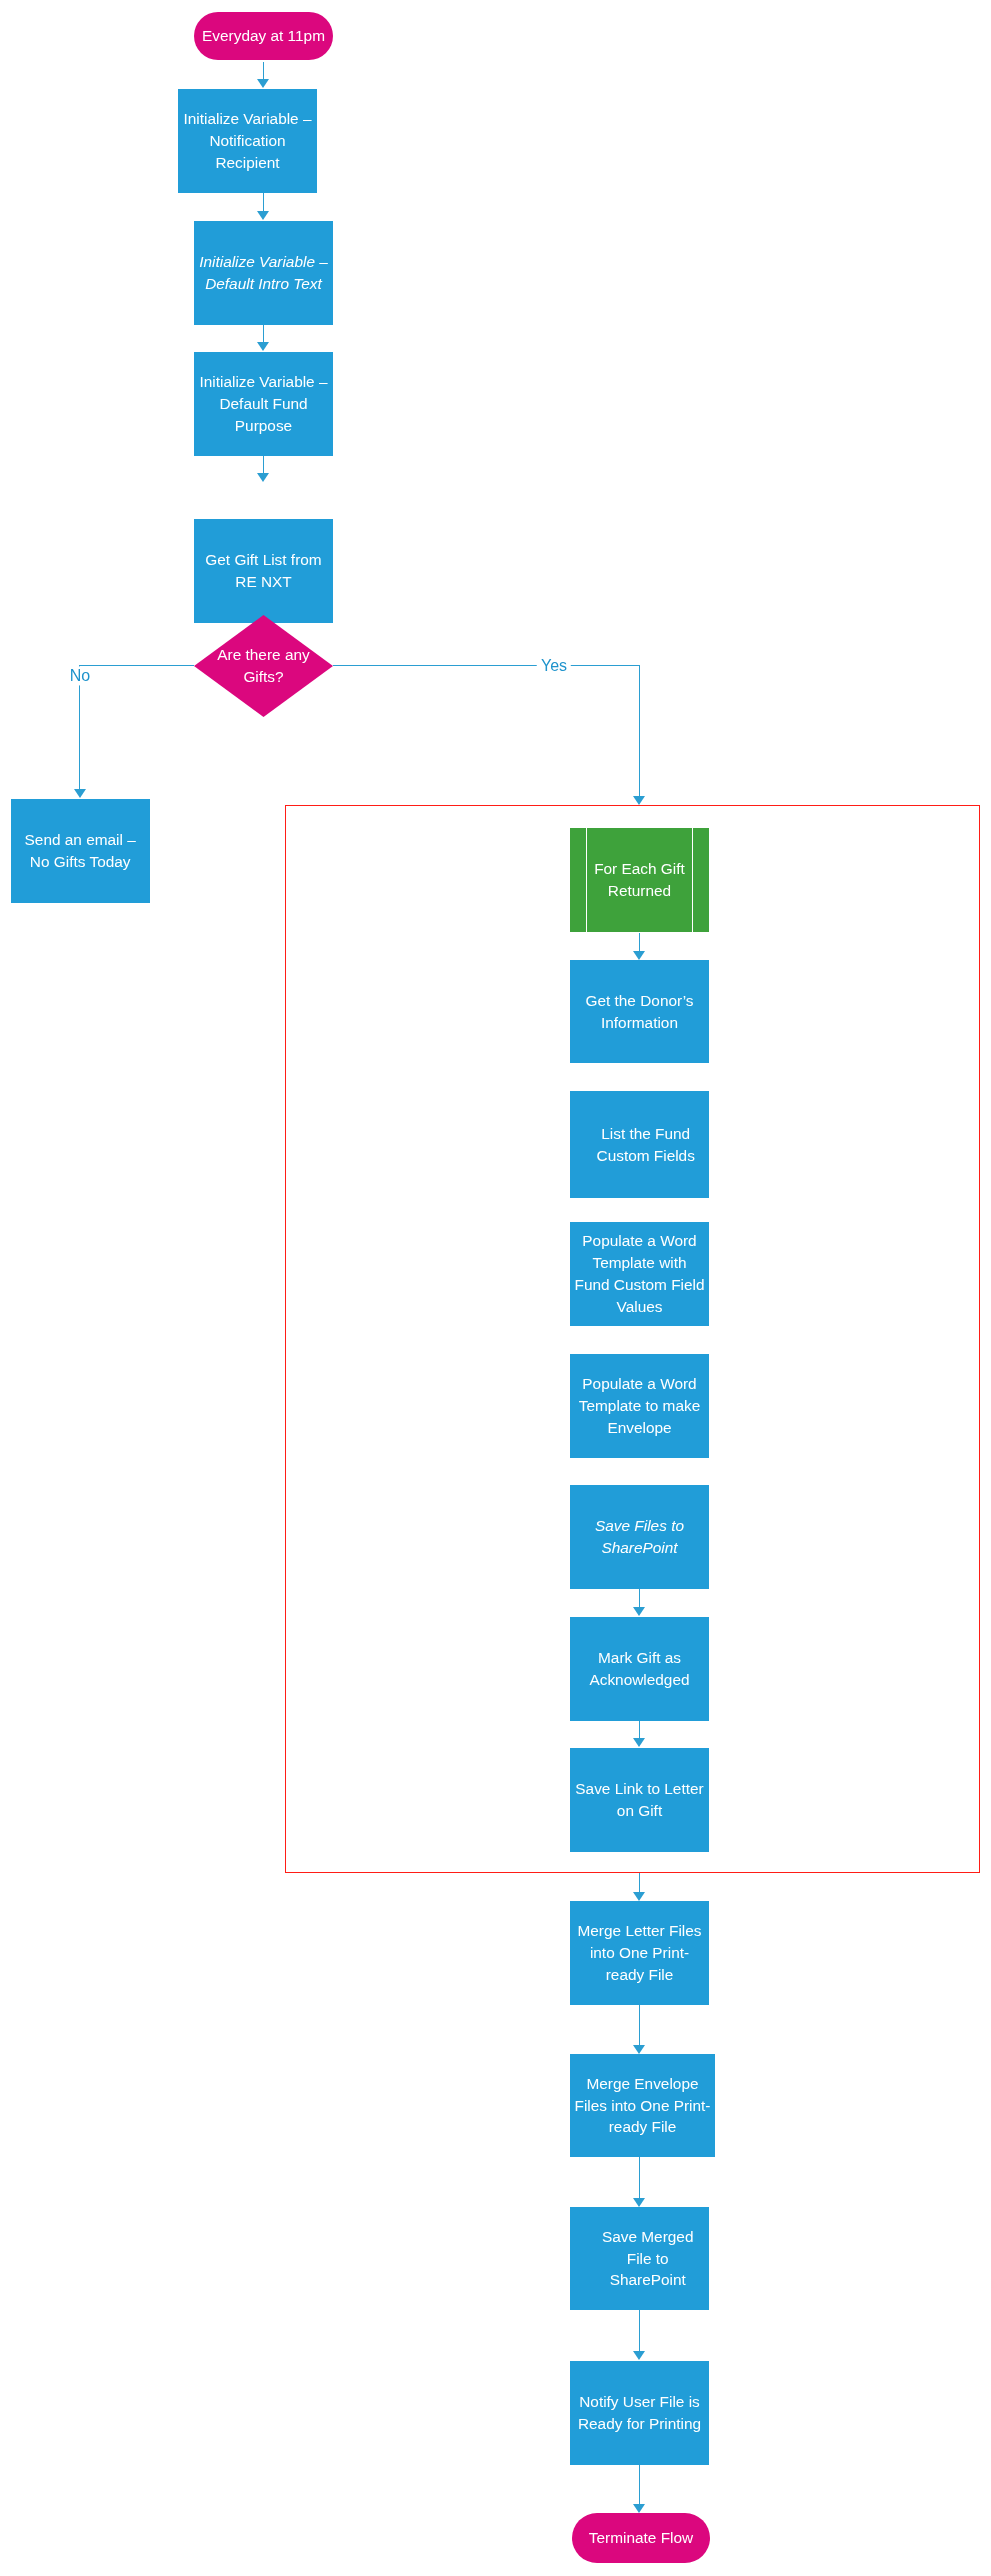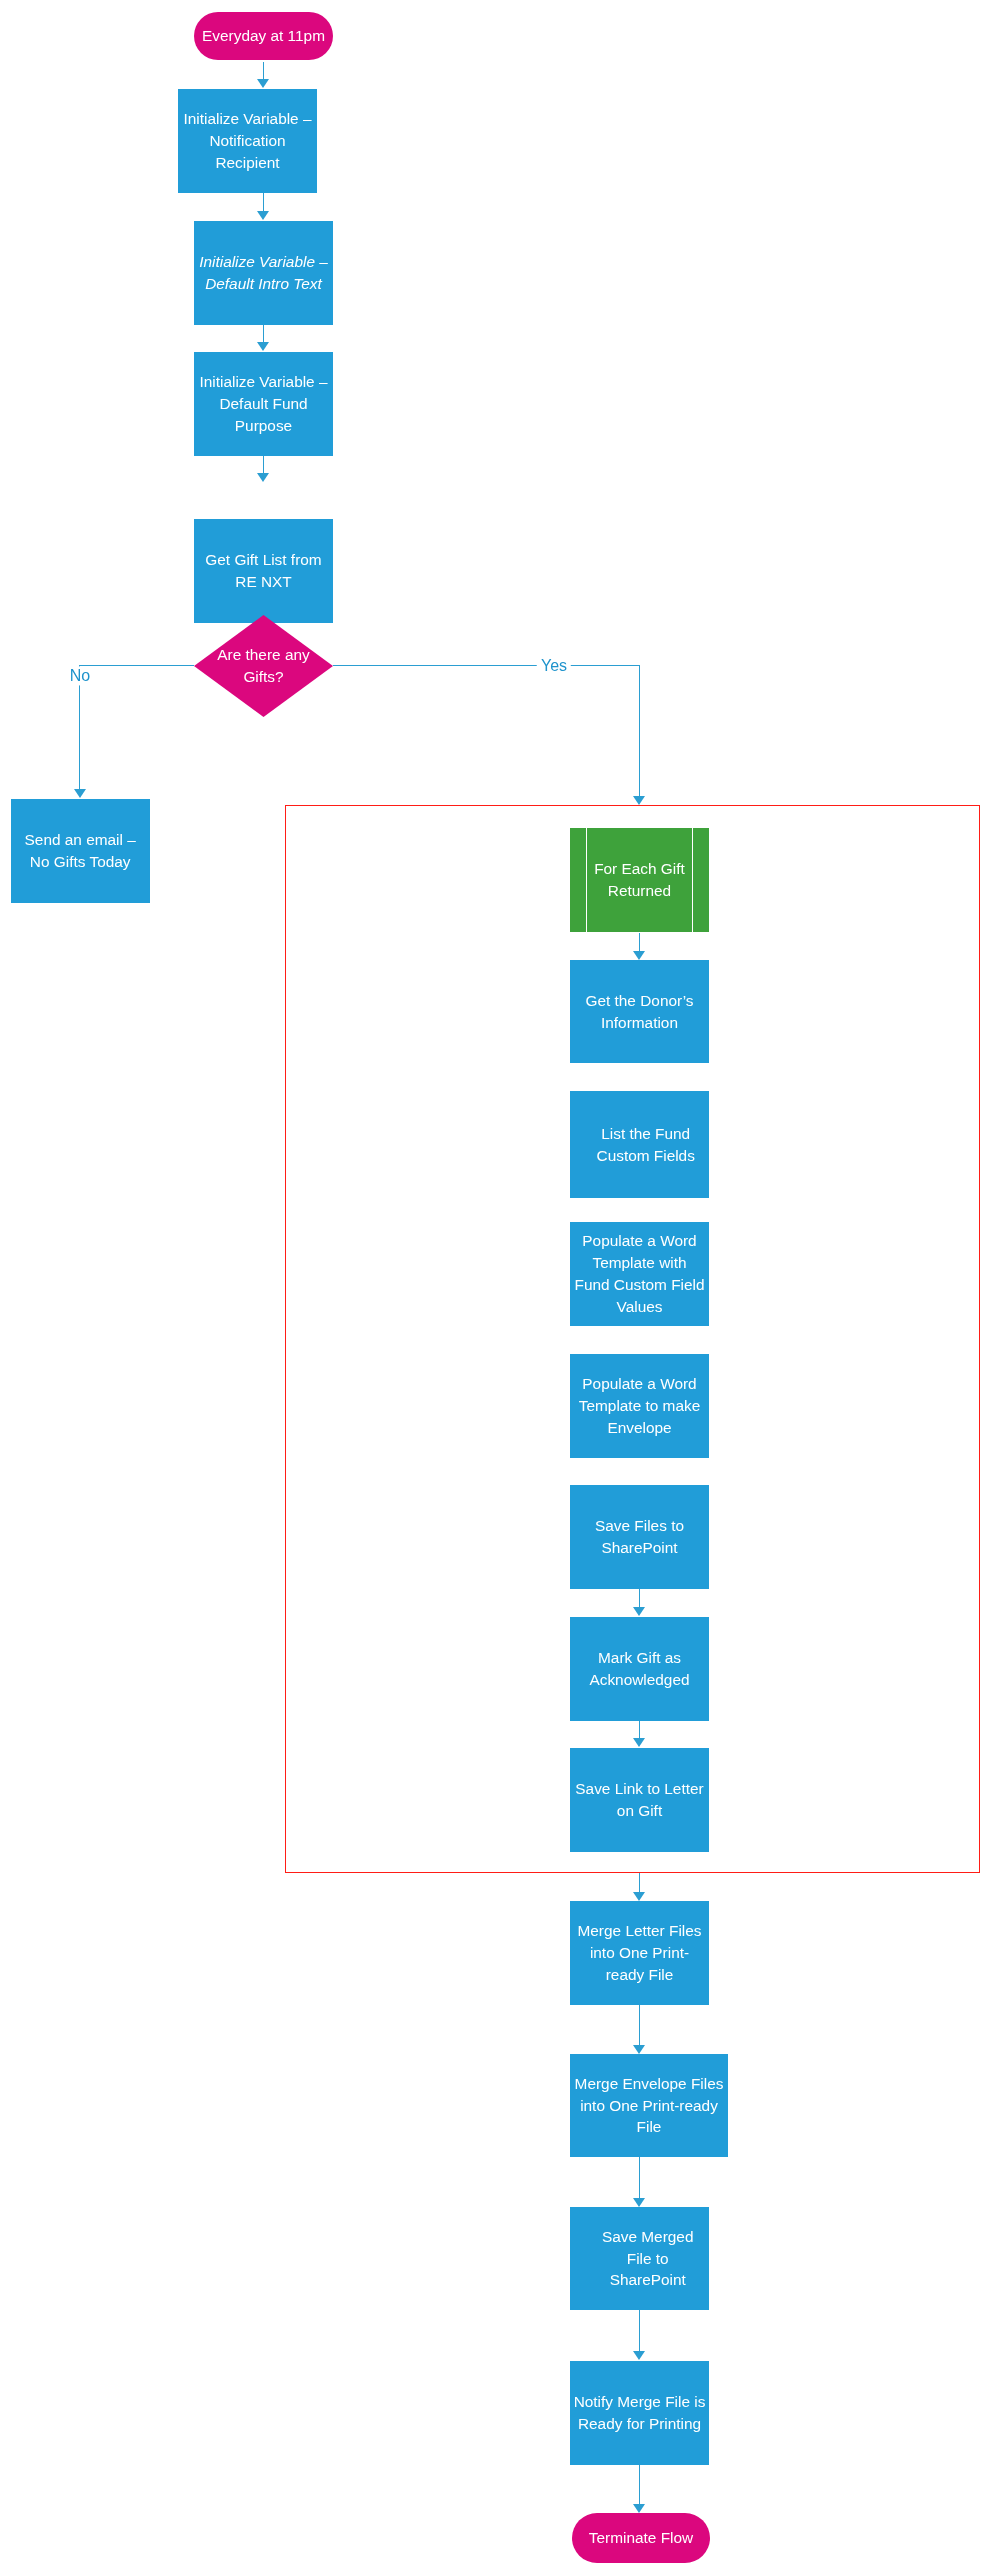--- a/index.html
+++ b/index.html
@@ -158,46 +158,46 @@
   </div>
 
   <div class="node box" style="left:570px; top:1222px; width:139px; height:104px;">
     <span>Populate a Word Template with Fund Custom Field Values</span>
   </div>
 
   <div class="node box" style="left:570px; top:1354px; width:139px; height:104px;">
     <span>Populate a Word Template to make Envelope</span>
   </div>
 
-  <div class="node box" style="left:570px; top:1485px; width:139px; height:104px;">
+  <div class="node box" style="left:570px; top:1485px; width:139px; height:104px;font-style:italic;">
     <span>Save Files to SharePoint</span>
   </div>
 
   <div class="node box" style="left:570px; top:1617px; width:139px; height:104px;">
     <span>Mark Gift as Acknowledged</span>
   </div>
 
   <div class="node box" style="left:570px; top:1748px; width:139px; height:104px;">
     <span>Save Link to Letter on Gift</span>
   </div>
 
   <div class="node box" style="left:570px; top:1901px; width:139px; height:104px;">
     <span>Merge Letter Files into One Print-ready File</span>
   </div>
 
-  <div class="node box" style="left:570px; top:2054px; width:158px; height:103px;">
+  <div class="node box" style="left:570px; top:2054px; width:145px; height:103px;">
     <span>Merge Envelope Files  into One Print-ready File</span>
   </div>
 
   <div class="node box" style="left:570px; top:2207px; width:139px; height:103px;padding-left:20px;">
     <span>Save Merged File to SharePoint</span>
   </div>
 
   <div class="node box" style="left:570px; top:2361px; width:139px; height:104px;">
-    <span>Notify Merge File is Ready for Printing</span>
+    <span>Notify User File is Ready for Printing</span>
   </div>
 
   <div class="node pill" style="left:572px; top:2513px; width:138px; height:50px;">
     <span>Terminate Flow</span>
   </div>
 
   <div class="edge-label" style="left:80px; top:676px;">No</div>
   <div class="edge-label" style="left:554px; top:666px;">Yes</div>
 
 </div>

